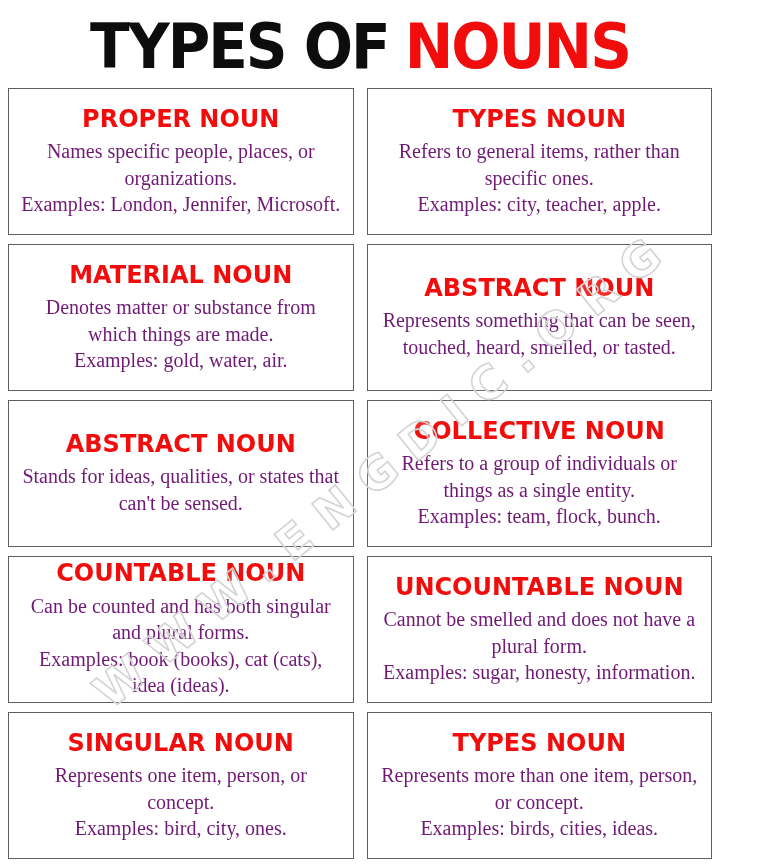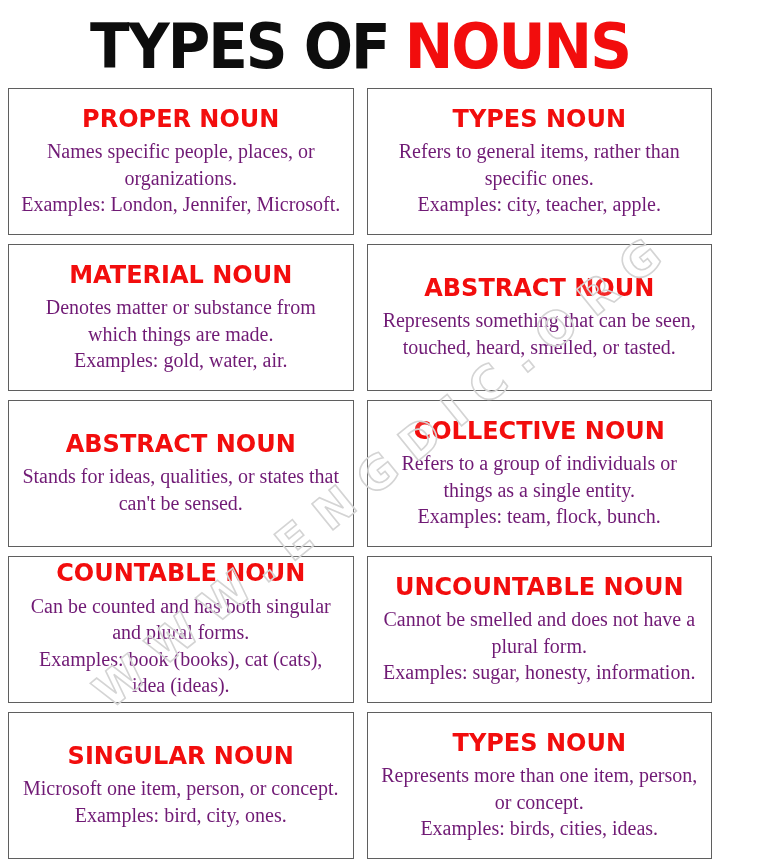--- a/index.html
+++ b/index.html
@@ -140,21 +140,21 @@
   </section>
 
   <section class="card">
     <h2 class="card-heading">UNCOUNTABLE NOUN</h2>
     <p class="card-desc">Cannot be smelled and does not have a plural form.</p>
     <p class="card-examples">Examples: sugar, honesty, information.</p>
   </section>
 
   <section class="card">
     <h2 class="card-heading">SINGULAR NOUN</h2>
-    <p class="card-desc">Microsoft one item, person, or concept.</p>
+    <p class="card-desc">Represents one item, person, or concept.</p>
     <p class="card-examples">Examples: bird, city, ones.</p>
   </section>
 
   <section class="card">
     <h2 class="card-heading">TYPES NOUN</h2>
     <p class="card-desc">Represents more than one item, person, or concept.</p>
     <p class="card-examples">Examples: birds, cities, ideas.</p>
   </section>
 </div>
 

